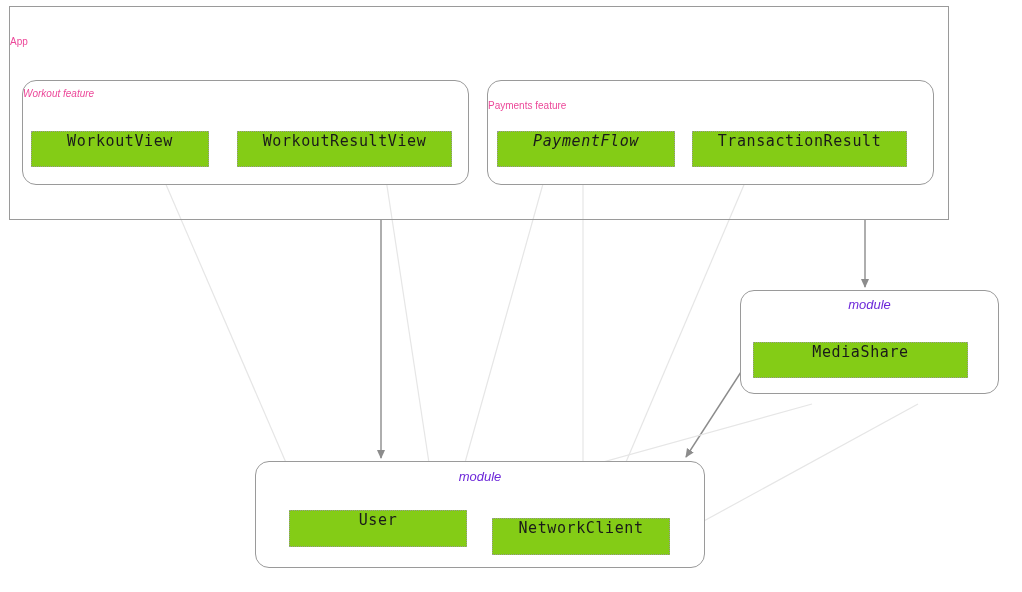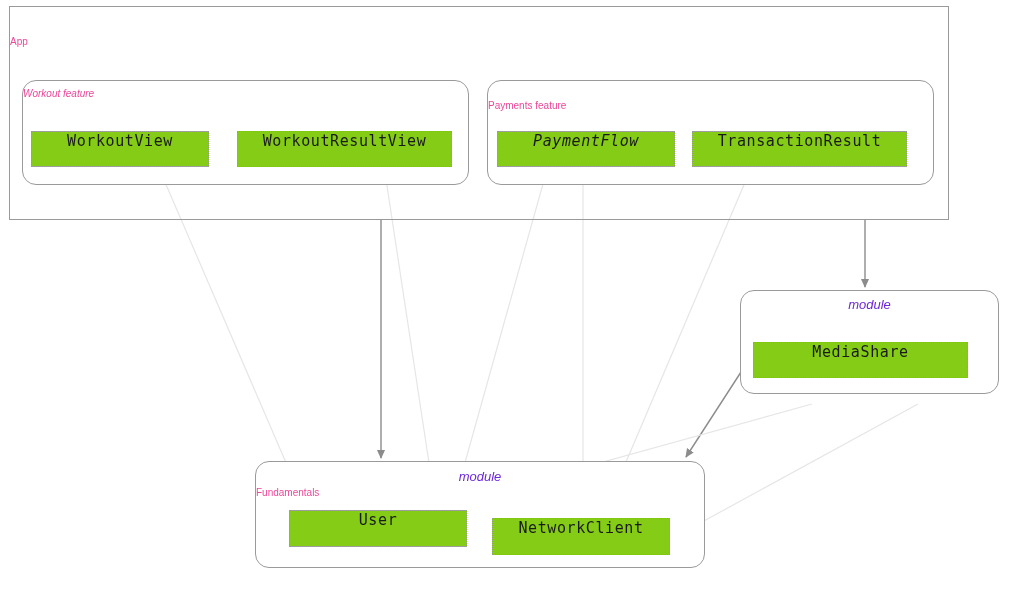--- a/index.html
+++ b/index.html
@@ -156,21 +156,20 @@
 
   <div class="node group" style="left:740px; top:290px; width:259px; height:104px;">
     <div class="stereotype" style="top:6px;">module</div>
   </div>
   <div class="node leaf" style="left:753px; top:342px; width:215px; height:36px;">
     <span class="leaf-label">MediaShare</span>
   </div>
 
   <div class="node group" style="left:255px; top:461px; width:450px; height:107px;">
     <div class="stereotype" style="top:7px;">module</div>
-    <div class="title-plain" style="top:22px;">Fundamentals</div>
   </div>
   <div class="node leaf" style="left:289px; top:510px; width:178px; height:37px;">
     <span class="leaf-label">User</span>
   </div>
   <div class="node leaf" style="left:492px; top:518px; width:178px; height:37px;">
     <span class="leaf-label">NetworkClient</span>
   </div>
 
 </div>
 

